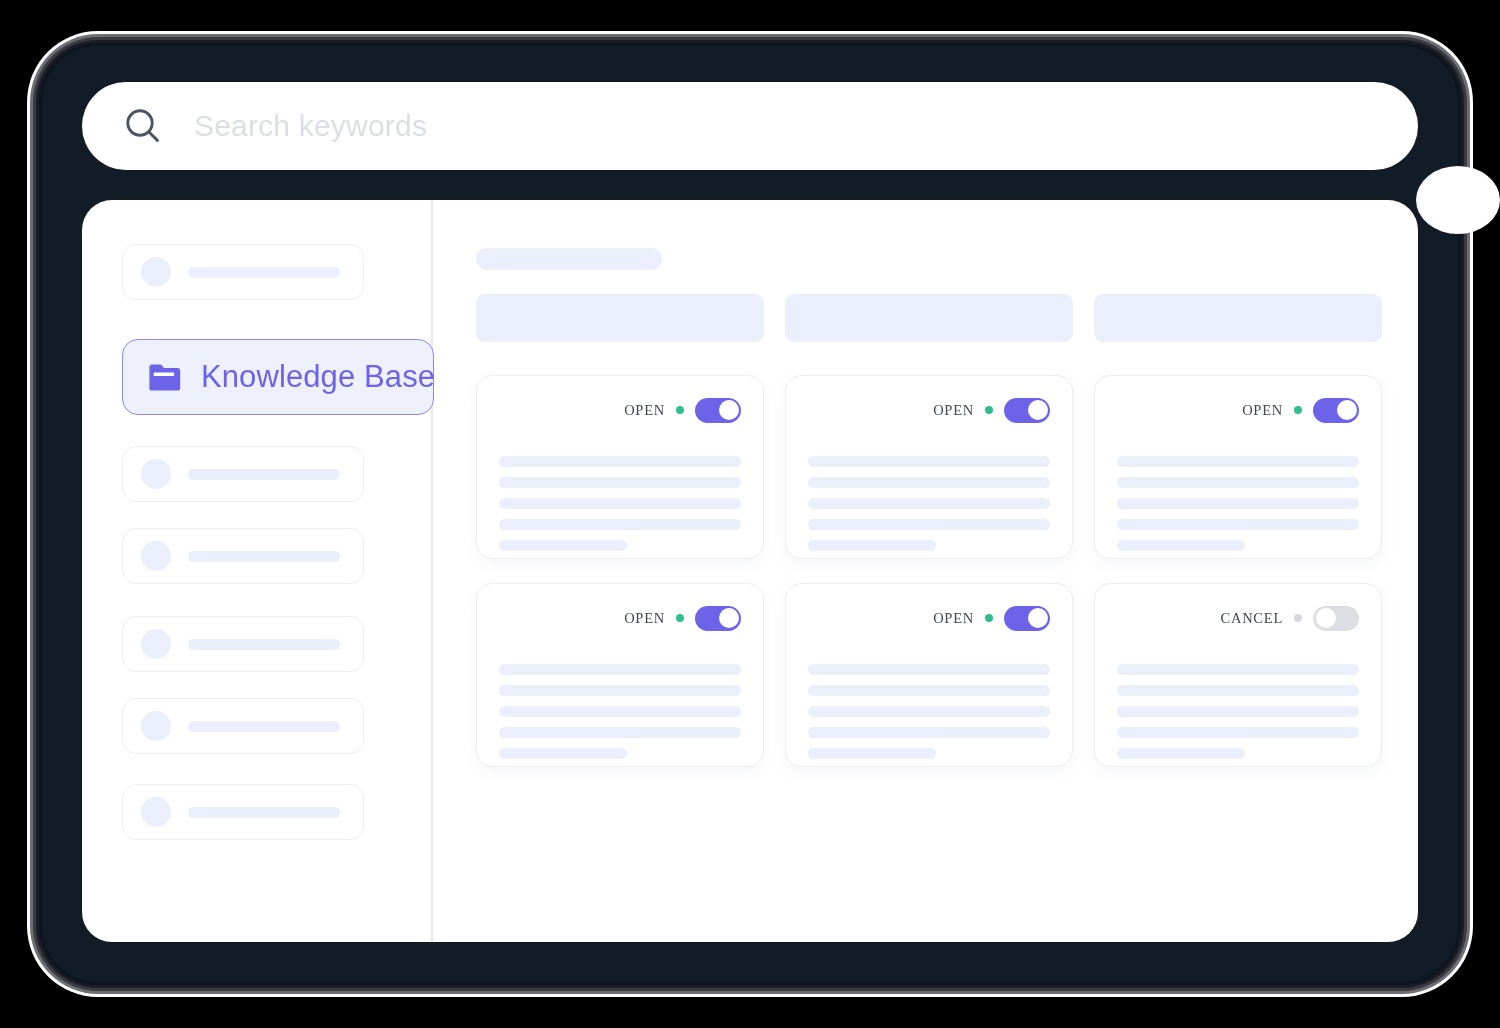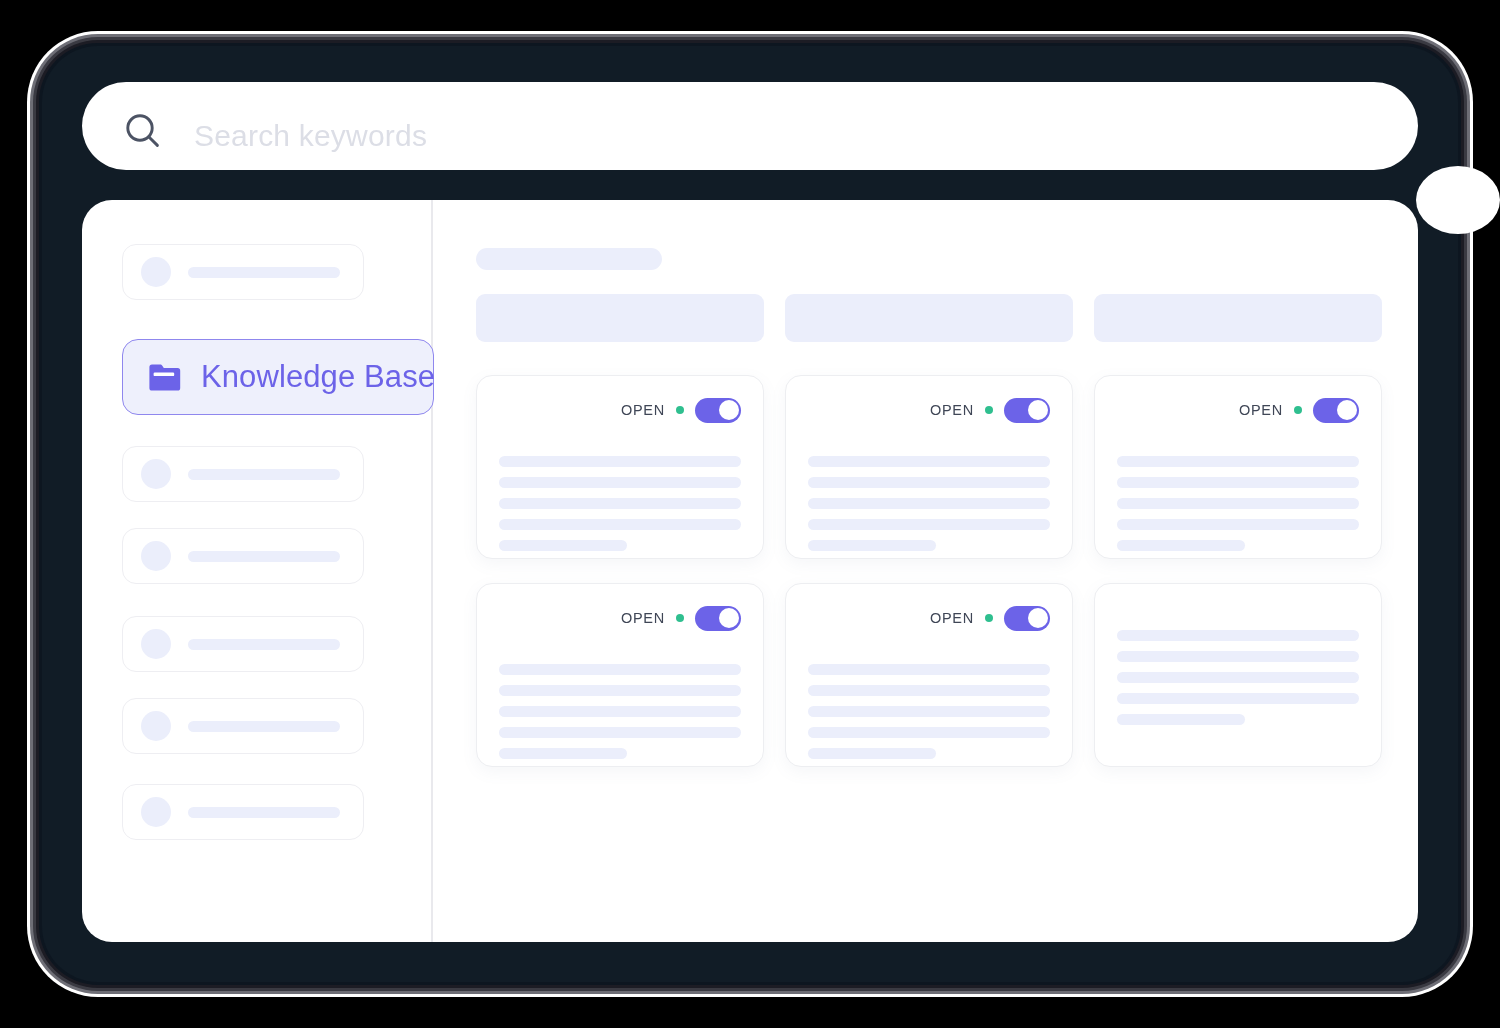--- a/index.html
+++ b/index.html
@@ -41,22 +41,22 @@
   
   .search-bar {
     position: absolute;
     left: 40px;
     top: 36px;
     width: 1336px;
     height: 88px;
     background: #ffffff;
     border-radius: 44px;
     display: flex;
-    align-items: flex-end;
-    padding: 16px 38px;
+    align-items: center;
+    padding: 0 38px;
     box-sizing: border-box;
     z-index: 4;
   }
   .search-icon-wrap {
     width: 46px;
     height: 46px;
     flex: 0 0 auto;
     display: flex;
     align-items: center;
     justify-content: center;
@@ -233,20 +233,21 @@
     align-items: center;
     justify-content: flex-end;
     gap: 11px;
     height: 34px;
   }
   .status-label {
     font-size: 14.5px;
     color: #3f4656;
     letter-spacing: 0.75px;
     font-weight: 400;
+    font-family: Liberation Serif, serif;
   }
   .status-dot {
     width: 8px;
     height: 8px;
     border-radius: 50%;
     flex: 0 0 auto;
   }
   .status-dot.on  { background: #2fbf8f; }
   .status-dot.off { background: #d6d8dd; }
 
@@ -425,20 +426,27 @@
             </div>
             <div class="card-lines">
               <div class="card-line full"></div>
               <div class="card-line full"></div>
               <div class="card-line full"></div>
               <div class="card-line full"></div>
               <div class="card-line short"></div>
             </div>
           </div>
           <div class="card">
+            <div class="card-head">
+              <span class="status-label">CANCEL</span>
+              <span class="status-dot off"></span>
+              <span class="toggle off">
+                <span class="knob"></span>
+              </span>
+            </div>
             <div class="card-lines">
               <div class="card-line full"></div>
               <div class="card-line full"></div>
               <div class="card-line full"></div>
               <div class="card-line full"></div>
               <div class="card-line short"></div>
             </div>
           </div>
         </div>
     </div>

